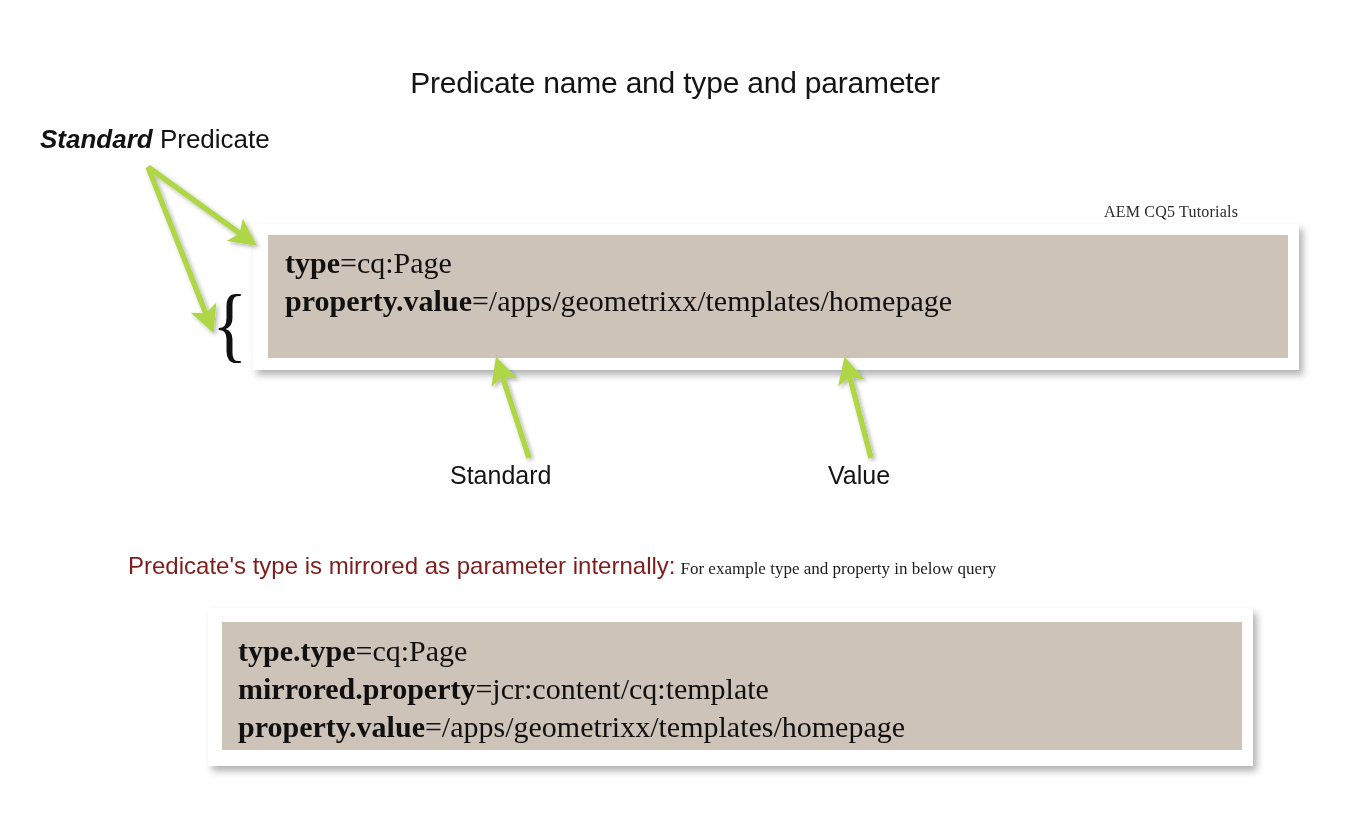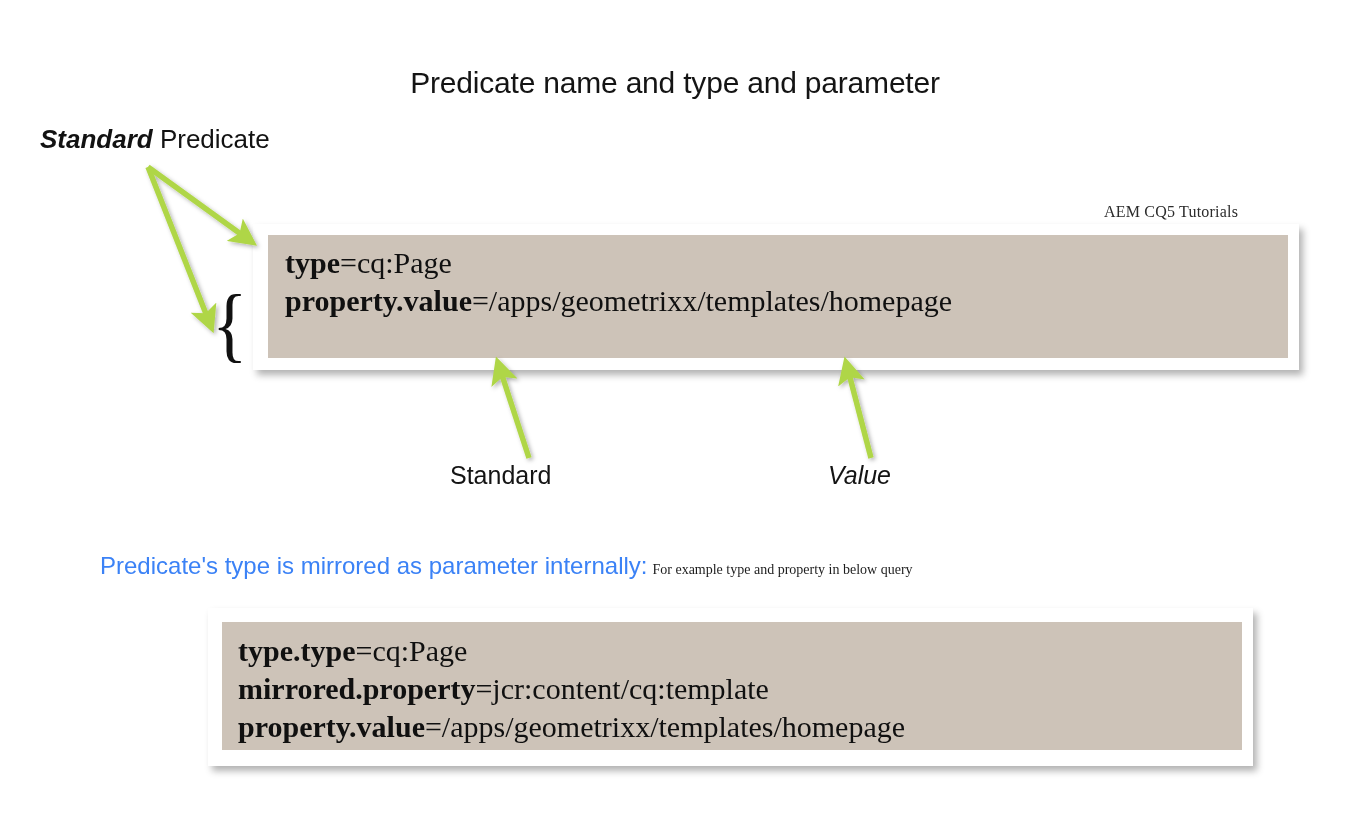--- a/index.html
+++ b/index.html
@@ -47,34 +47,35 @@
     letter-spacing: 0.2px;
     margin-top: 15px;
   }
 
   .callout-label {
     font-size: 25px;
     color: #141414;
     white-space: nowrap;
   }
   #label-parameter { left: 450px; top: 461px; }
-  #label-value     { left: 828px; top: 461px; font-style: italic; }
+  #label-value     { left: 828px; top: 461px; }
 
   #mirror-note {
     left: 100px; top: 552px;
     white-space: nowrap;
   }
   #mirror-note .lead {
     font-family: "Liberation Sans", sans-serif;
     font-size: 24px;
-    color: #3b82f6;
+    color: #7f1d1d;
+    margin-left: 28px;
   }
   #mirror-note .tail {
     font-family: "Liberation Serif", serif;
-    font-size: 14px;
+    font-size: 17px;
     color: #1c1c1c;
     padding-left: 5px;
   }
 
   
   #standard-brace {
     left: 212px; top: 283px;
     font-family: "Liberation Serif", serif;
     font-size: 74px;
     line-height: 1;

